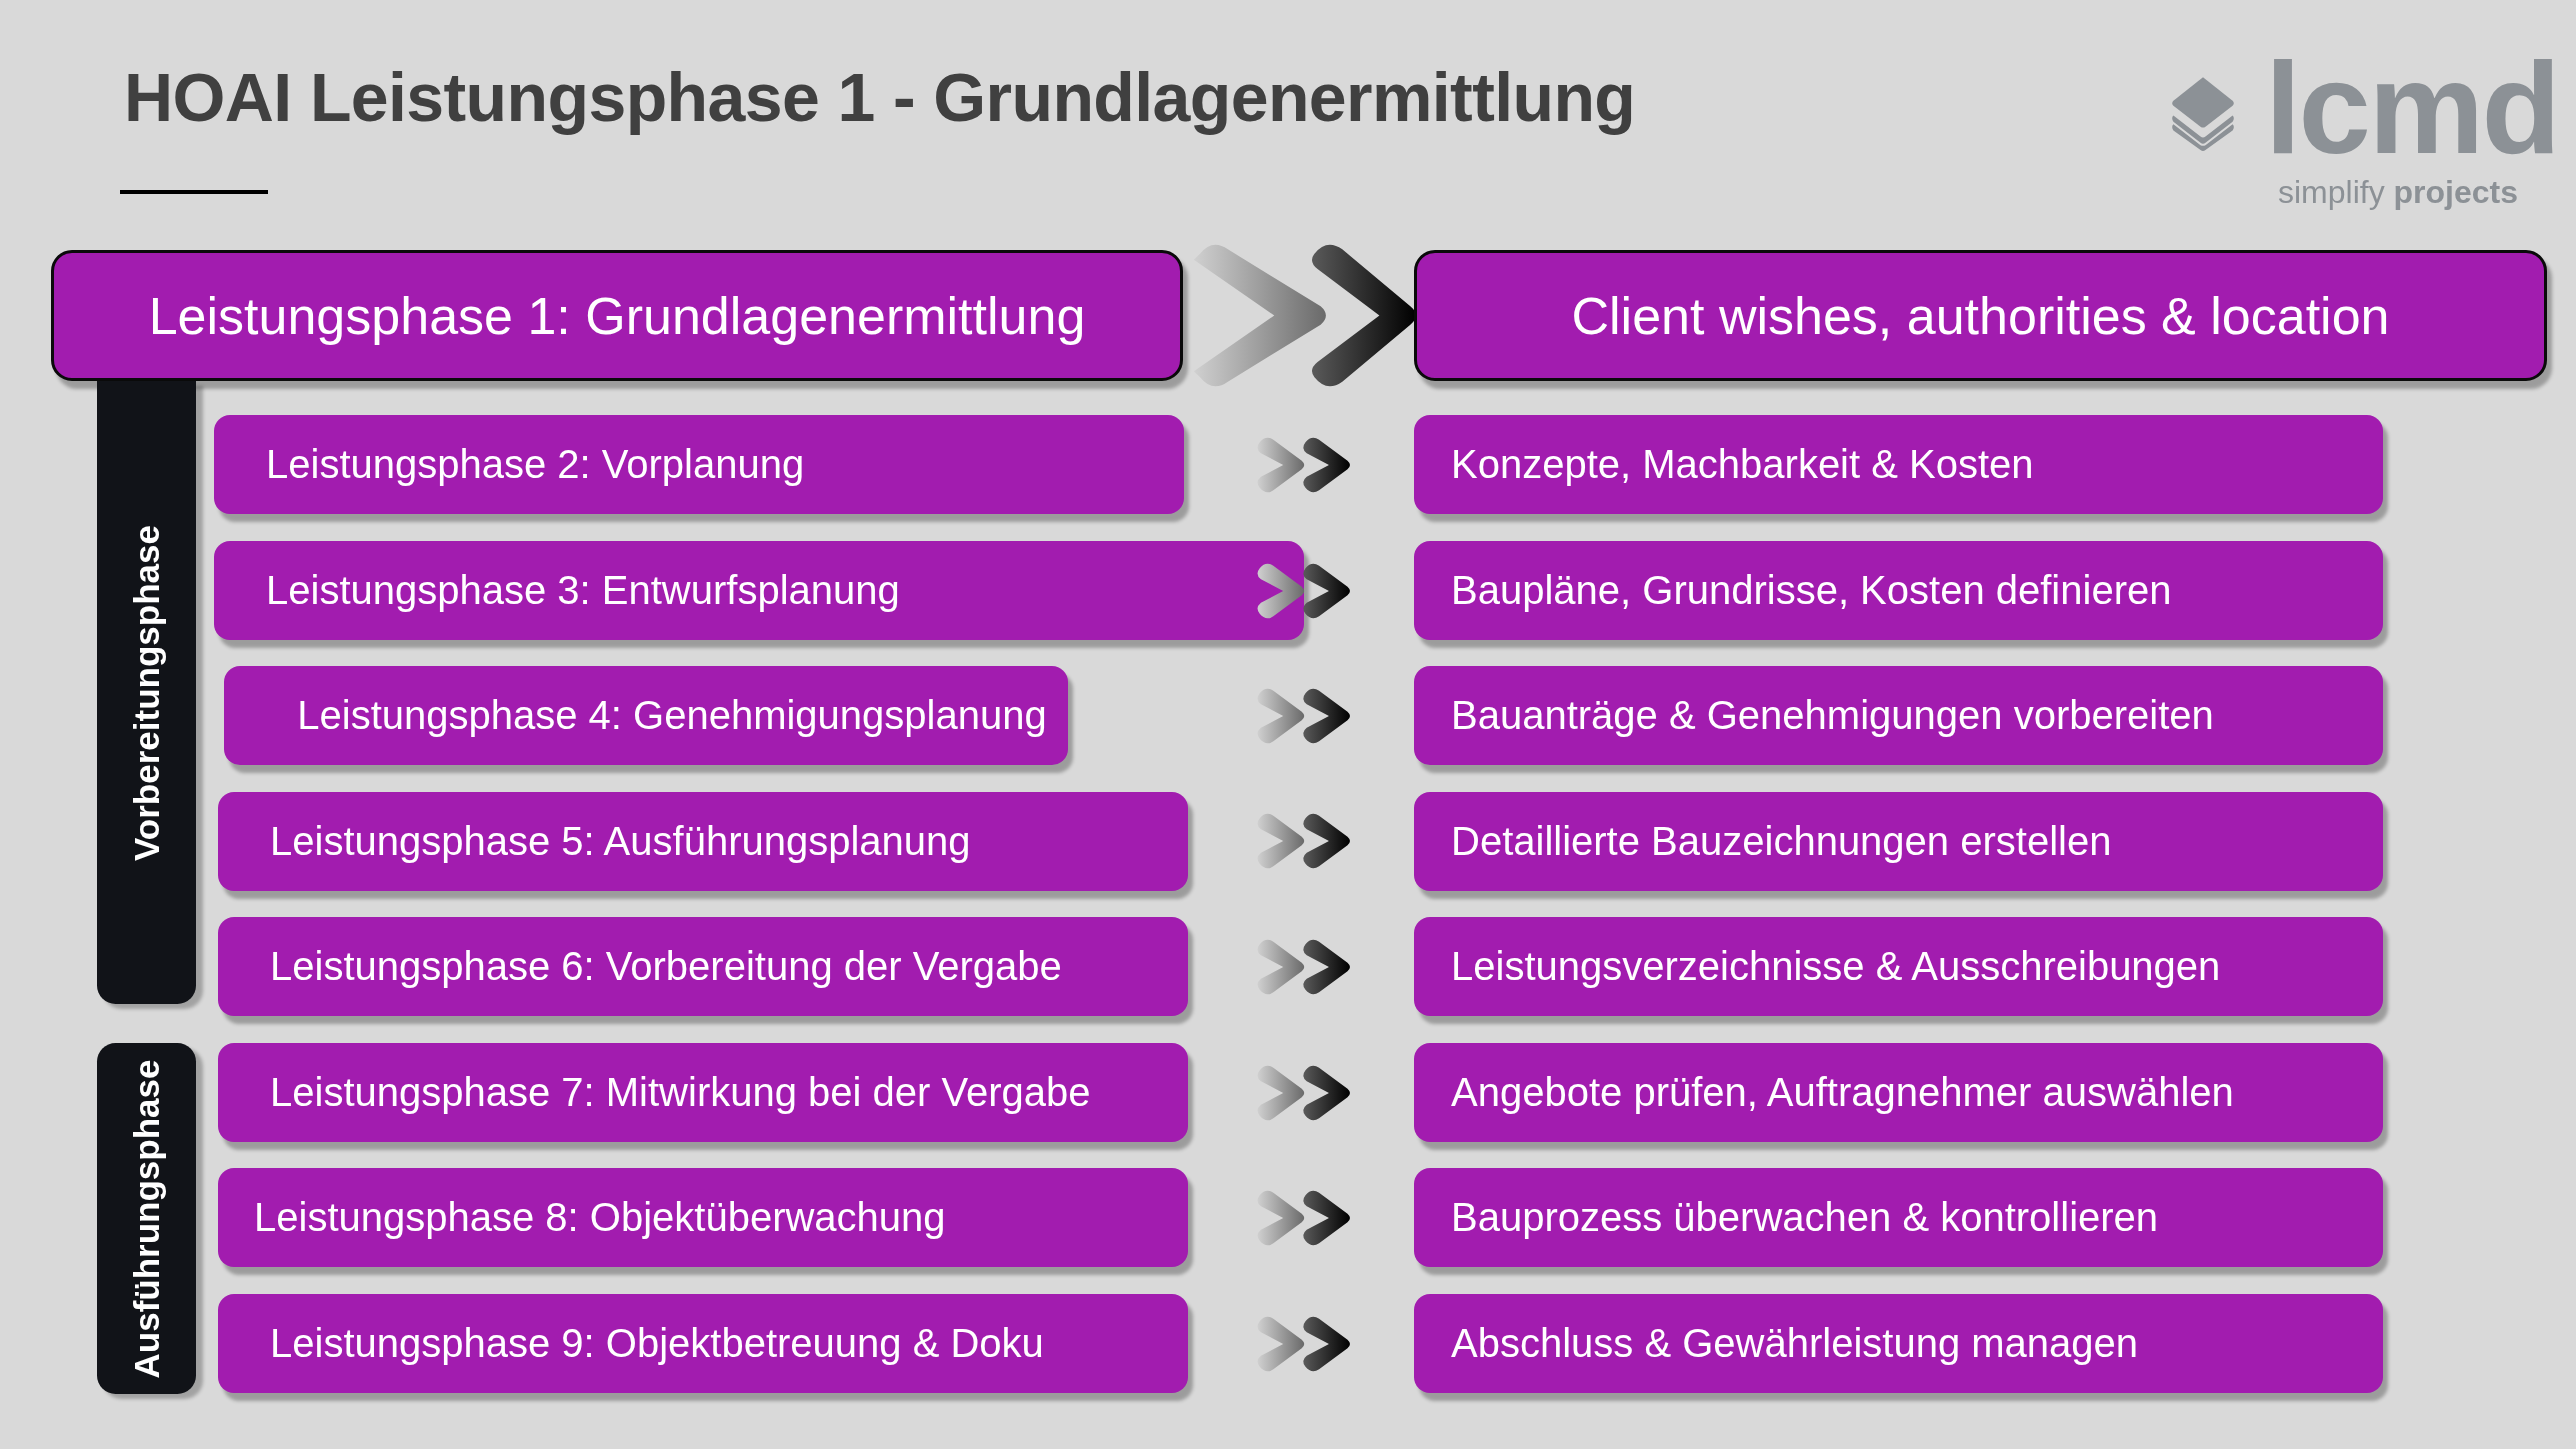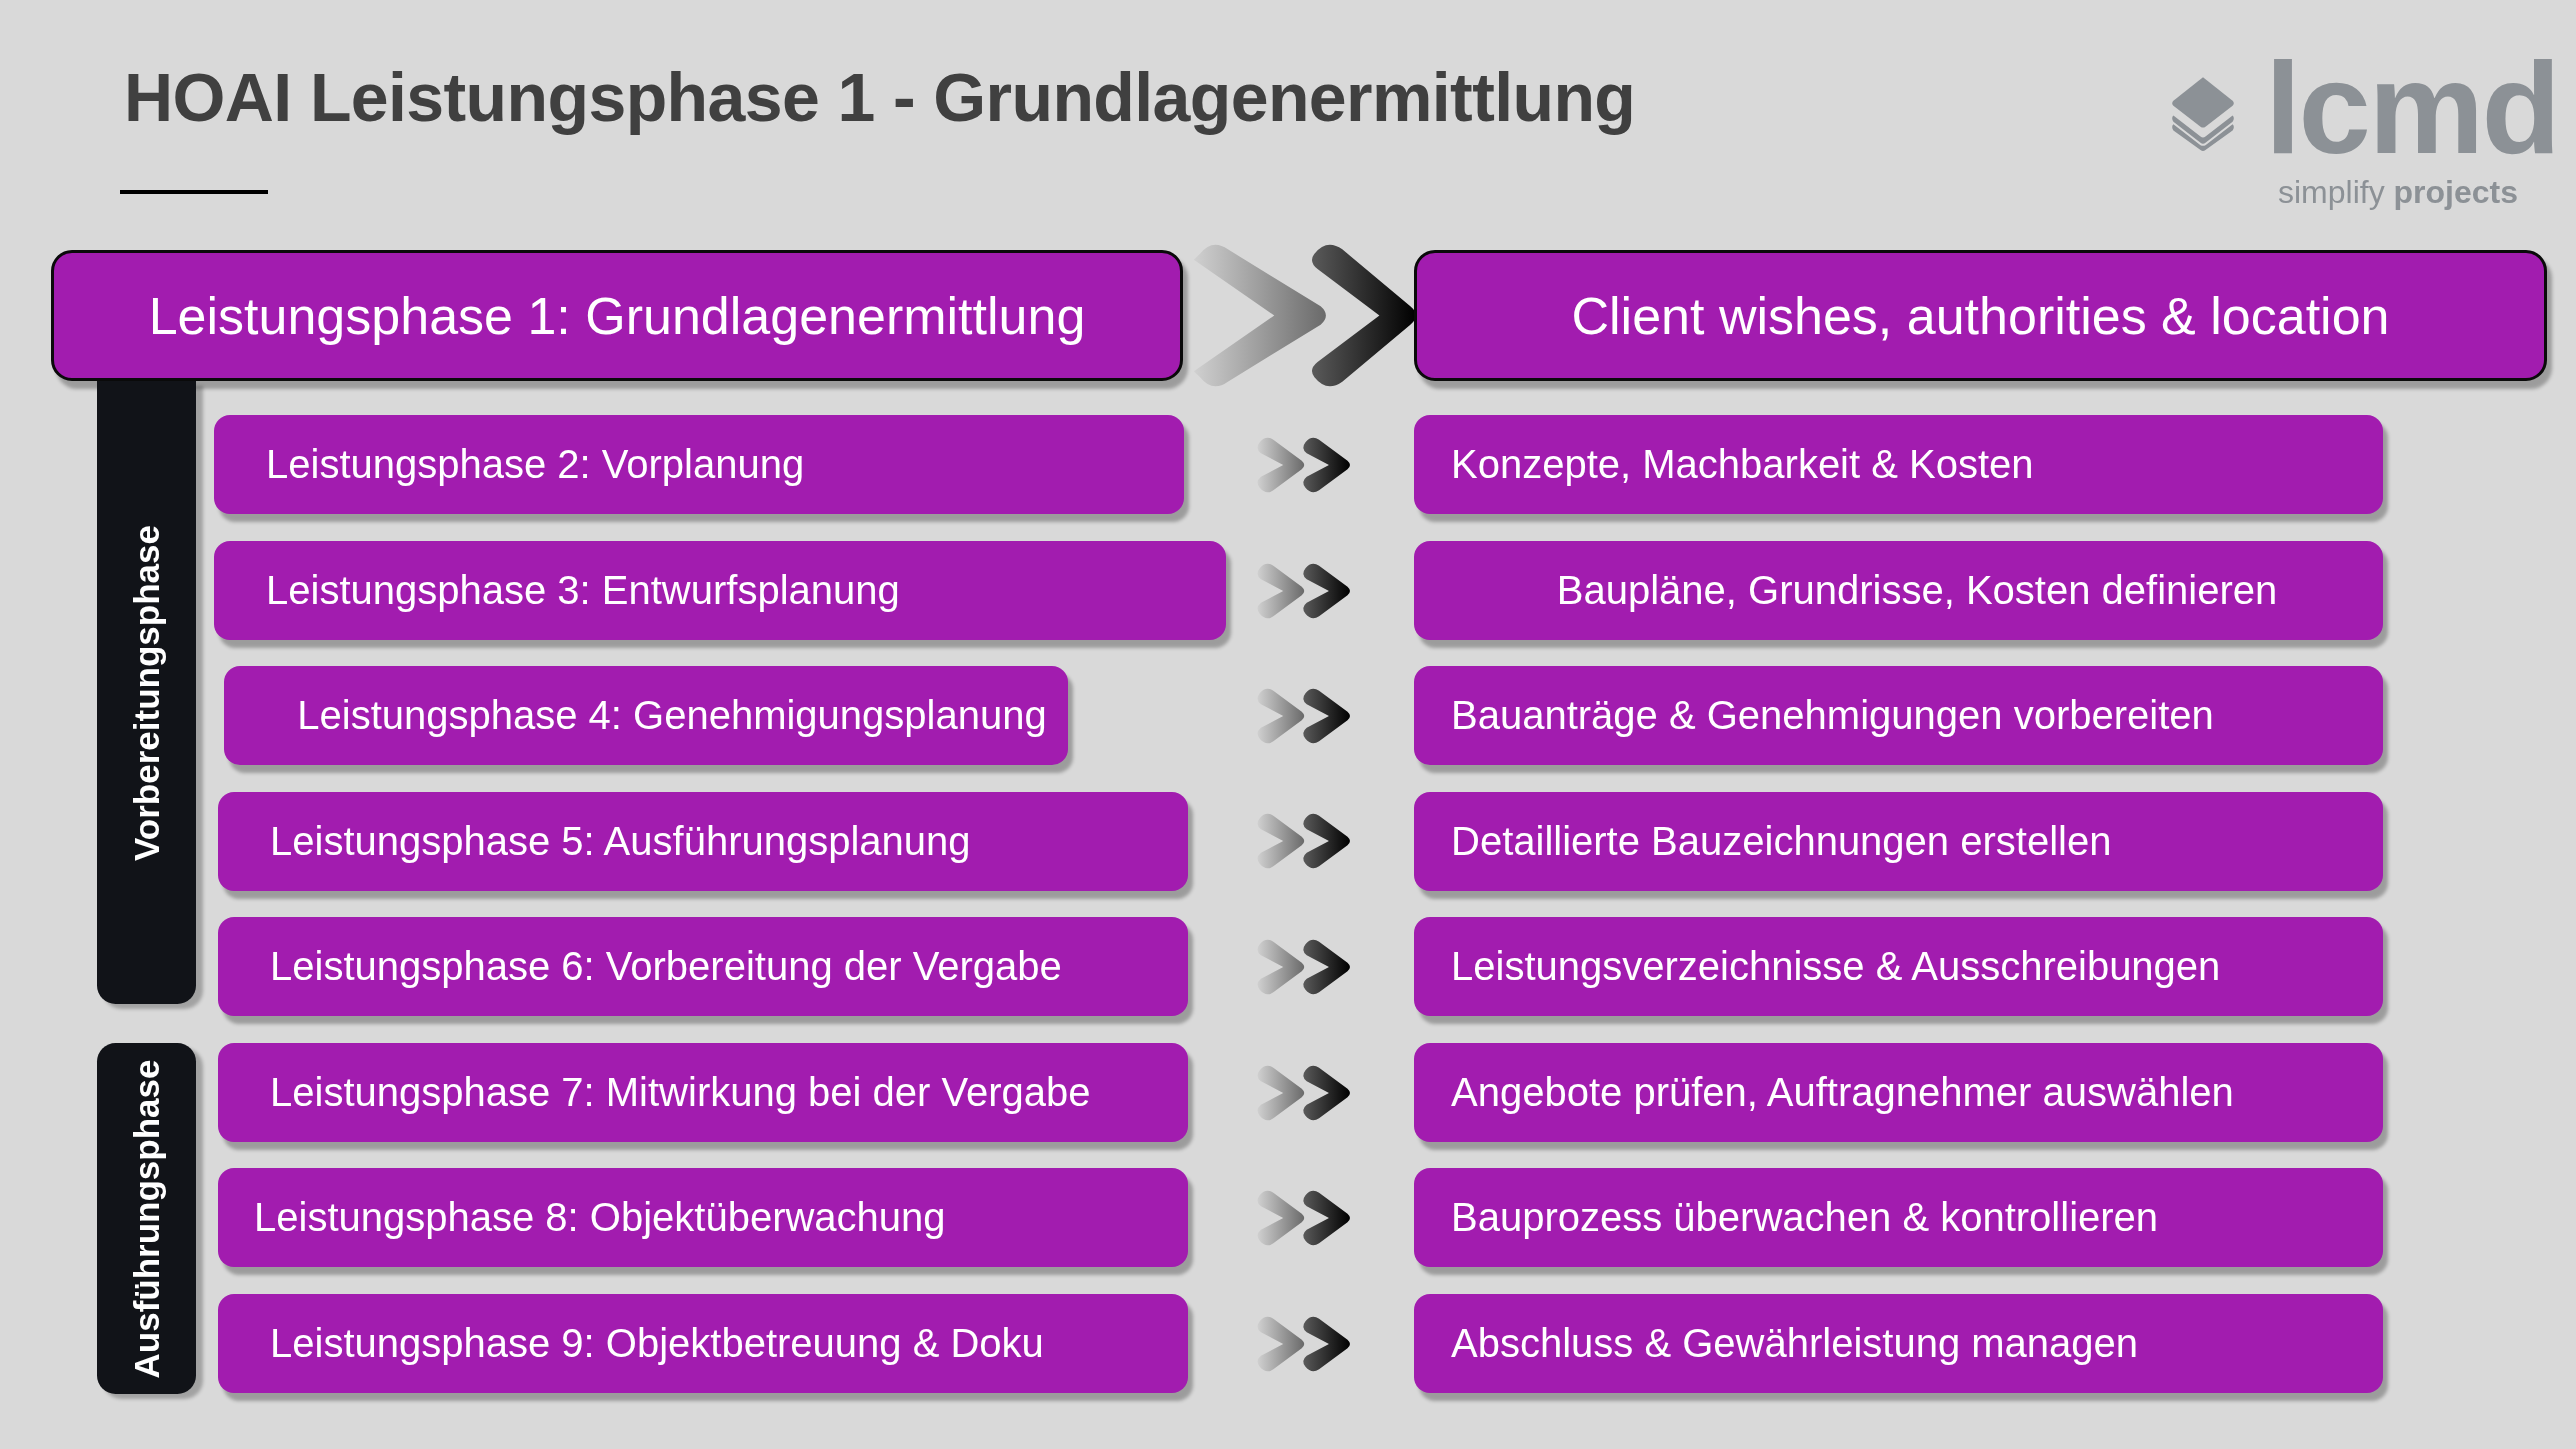--- a/index.html
+++ b/index.html
@@ -112,28 +112,28 @@
     <span>Leistungsphase 2: Vorplanung</span>
   </div>
 <svg class="small-arrows" style="top:431px;" viewBox="0 0 168 110">
     <path d="M14 18 Q24 6 36 14 L82 48 Q90 55 82 62 L36 96 Q24 104 14 92 Q6 82 16 74 L52 55 L16 36 Q6 28 14 18 Z" fill="url(#gLight)"></path>
     <path d="M88 18 Q98 6 110 14 L156 48 Q164 55 156 62 L110 96 Q98 104 88 92 Q80 82 90 74 L126 55 L90 36 Q80 28 88 18 Z" fill="url(#gDark)"></path>
   </svg>
 <div class="box row right" style="left:1414px; top:415px; width:969px;">
     <span>Konzepte, Machbarkeit &amp; Kosten</span>
   </div>
 
-<div class="box row" style="left:214px; top:541px; width:1012px;">
+<div class="box row" style="left:214px; top:541px; width:1090px;">
     <span>Leistungsphase 3: Entwurfsplanung</span>
   </div>
 <svg class="small-arrows" style="top:557px;" viewBox="0 0 168 110">
     <path d="M14 18 Q24 6 36 14 L82 48 Q90 55 82 62 L36 96 Q24 104 14 92 Q6 82 16 74 L52 55 L16 36 Q6 28 14 18 Z" fill="url(#gLight)"></path>
     <path d="M88 18 Q98 6 110 14 L156 48 Q164 55 156 62 L110 96 Q98 104 88 92 Q80 82 90 74 L126 55 L90 36 Q80 28 88 18 Z" fill="url(#gDark)"></path>
   </svg>
-<div class="box row right" style="left:1414px; top:541px; width:969px;justify-content:center;">
+<div class="box row right" style="left:1414px; top:541px; width:969px;">
     <span>Baupläne, Grundrisse, Kosten definieren</span>
   </div>
 
 <div class="box row" style="left:224px; top:666px; width:844px;justify-content:center;">
     <span>Leistungsphase 4: Genehmigungsplanung</span>
   </div>
 <svg class="small-arrows" style="top:682px;" viewBox="0 0 168 110">
     <path d="M14 18 Q24 6 36 14 L82 48 Q90 55 82 62 L36 96 Q24 104 14 92 Q6 82 16 74 L52 55 L16 36 Q6 28 14 18 Z" fill="url(#gLight)"></path>
     <path d="M88 18 Q98 6 110 14 L156 48 Q164 55 156 62 L110 96 Q98 104 88 92 Q80 82 90 74 L126 55 L90 36 Q80 28 88 18 Z" fill="url(#gDark)"></path>
   </svg>

